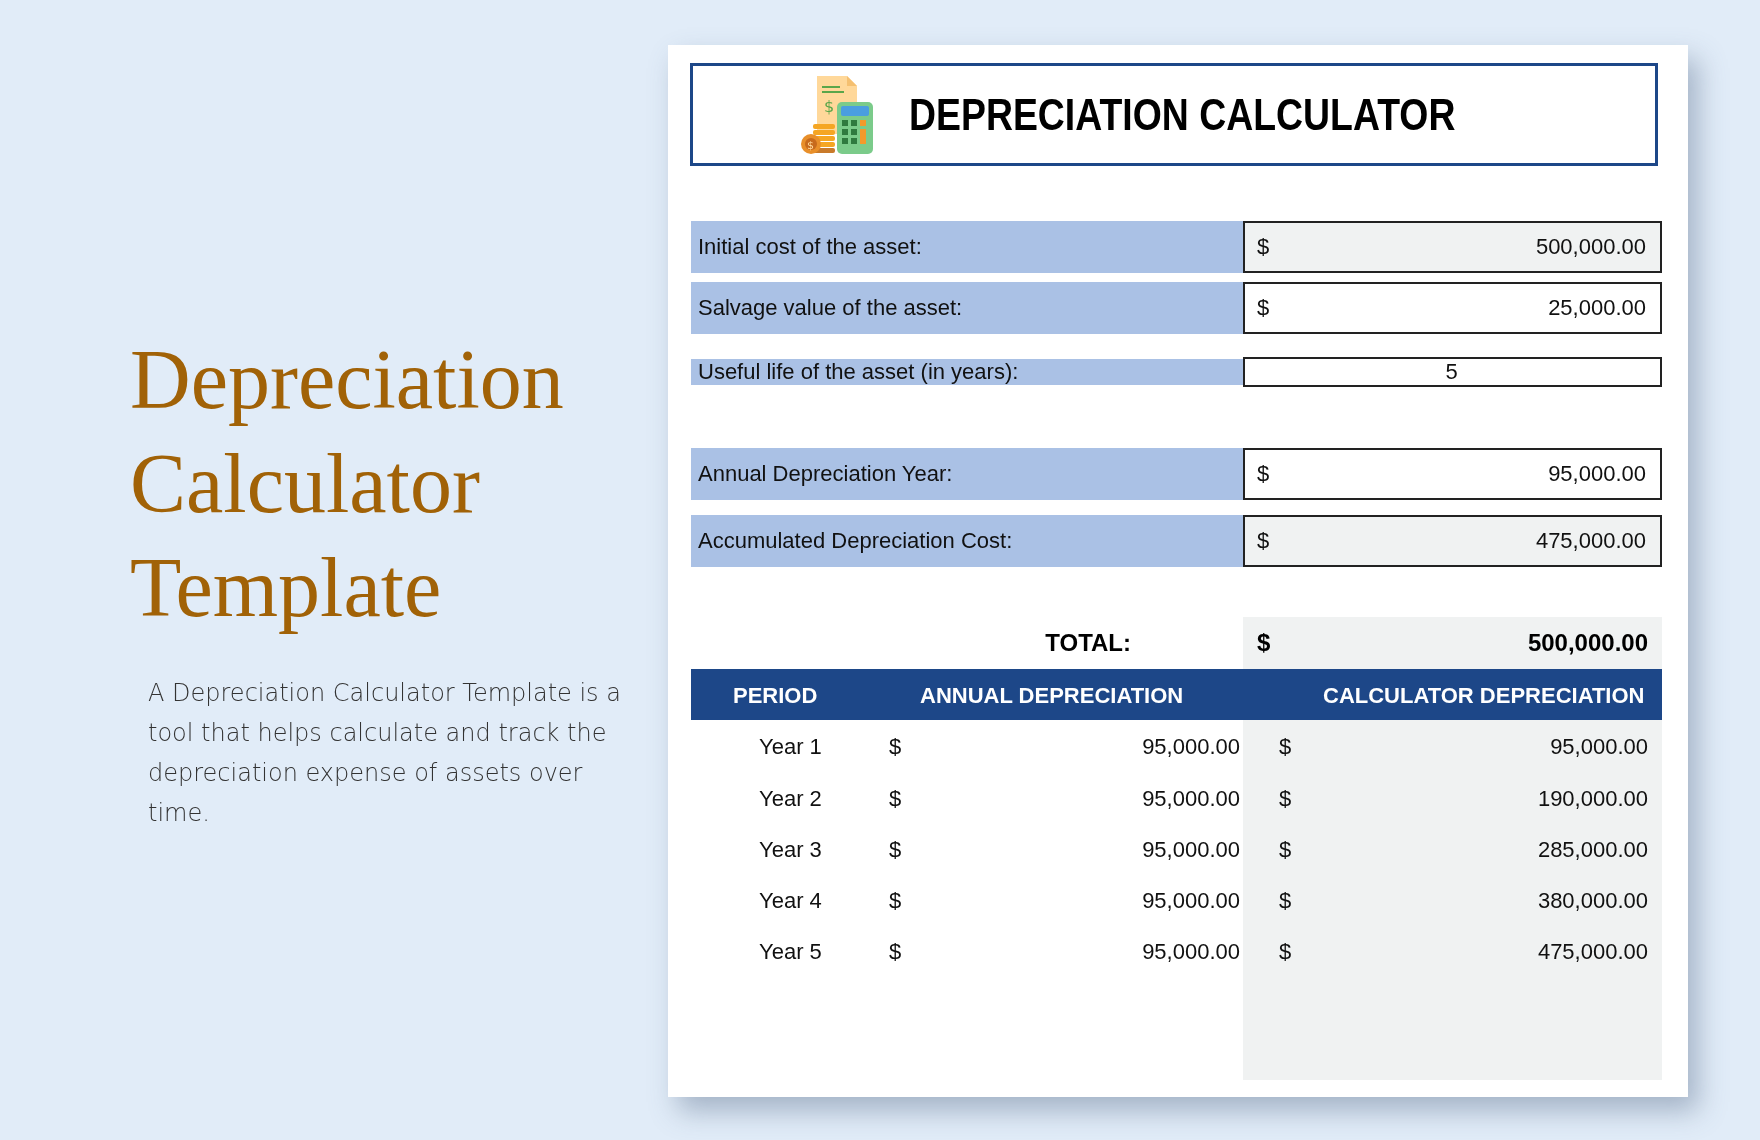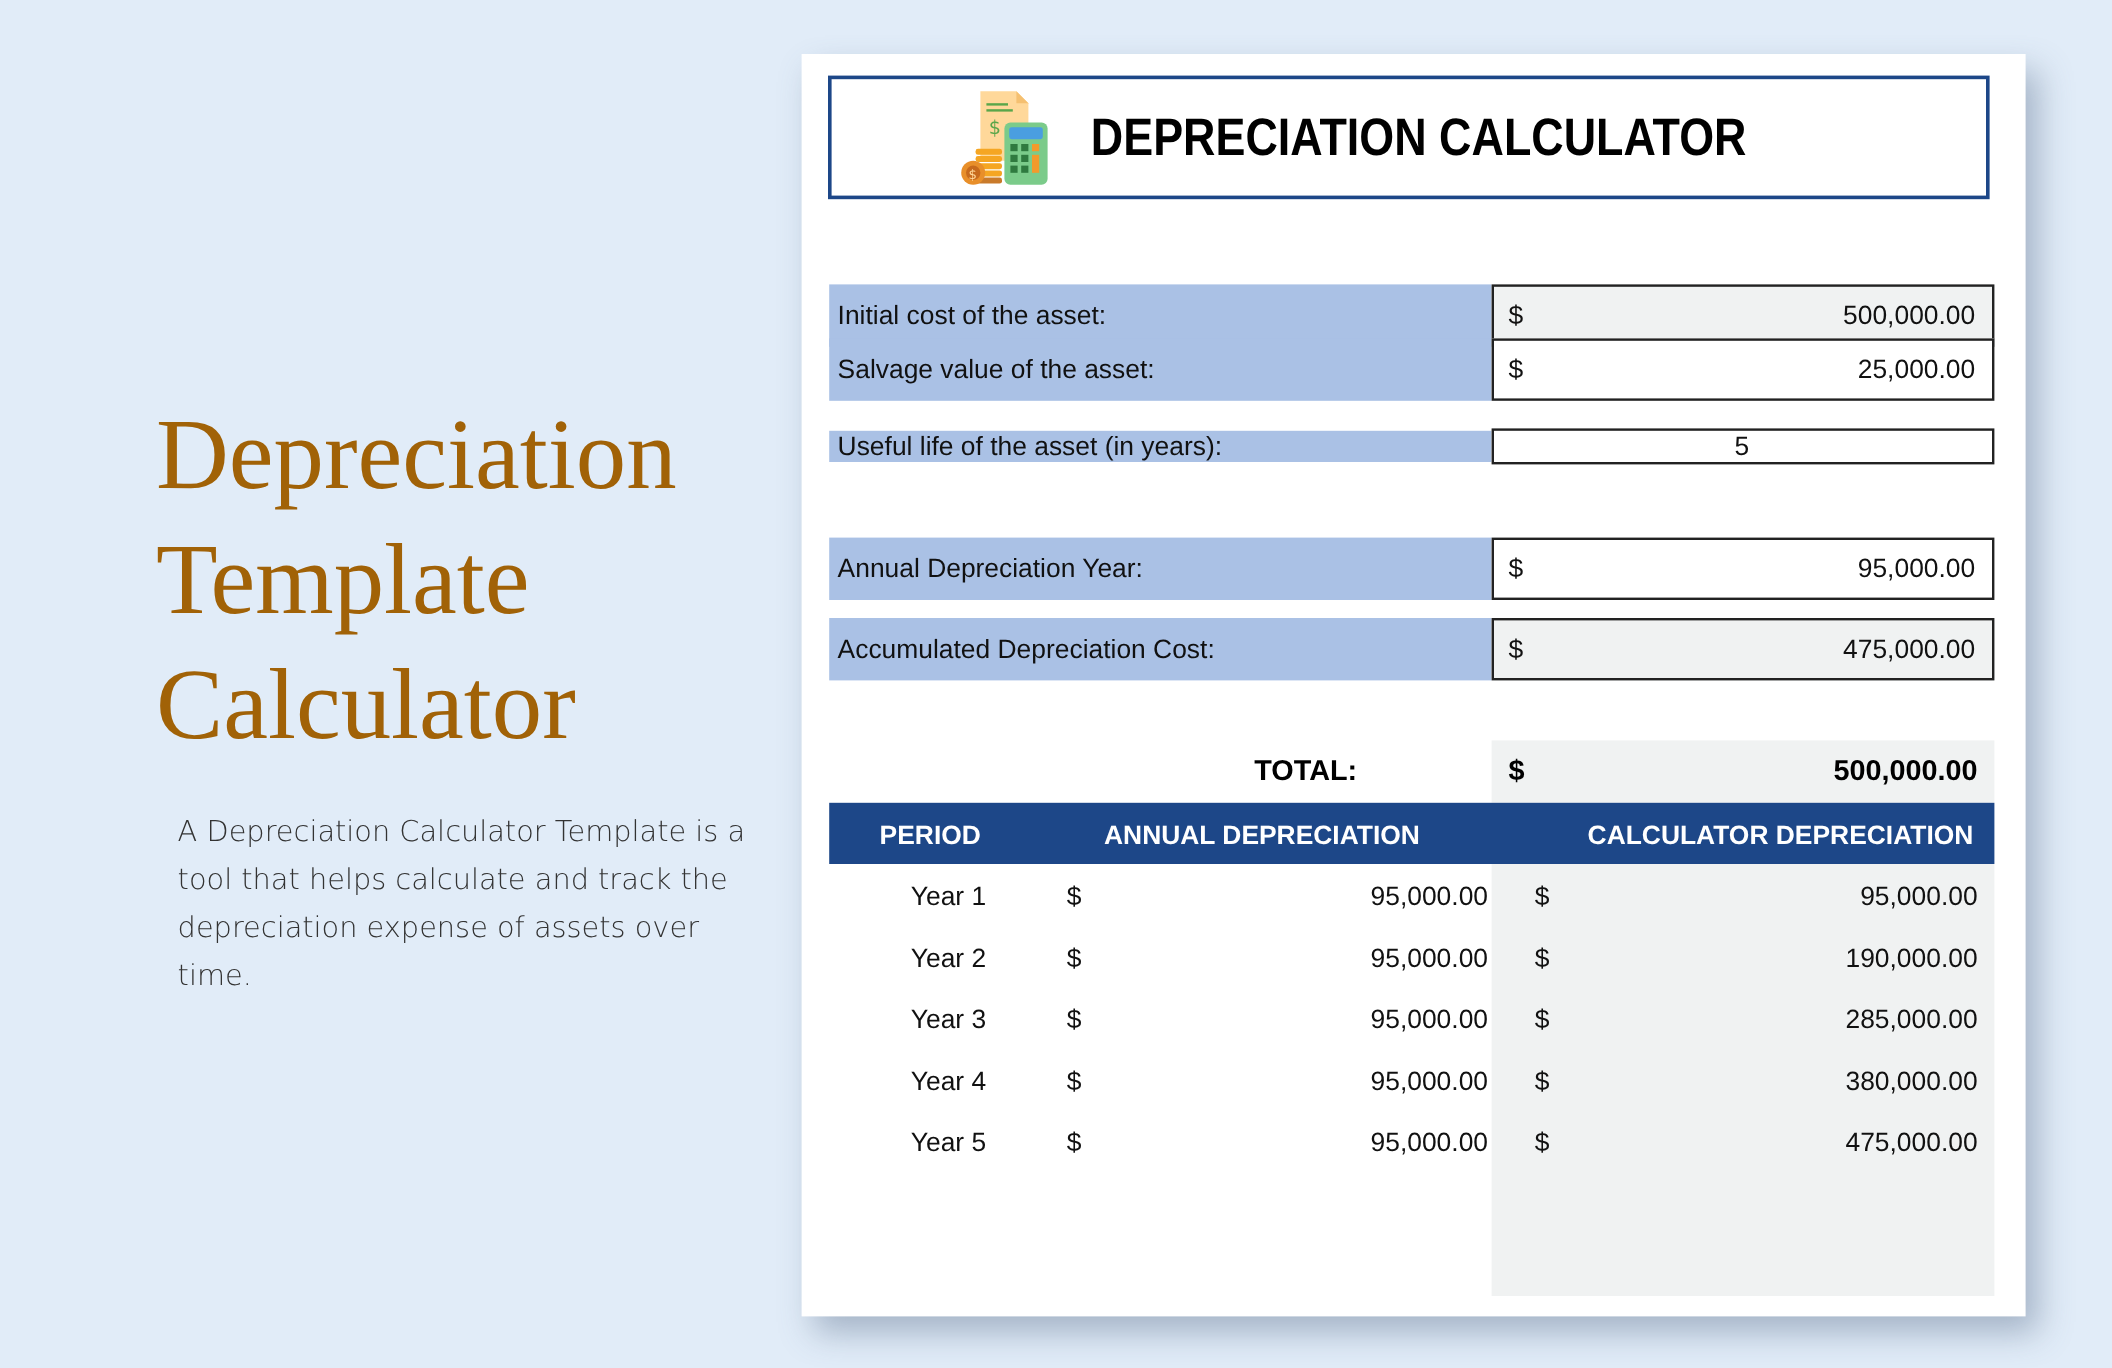--- a/index.html
+++ b/index.html
@@ -22,22 +22,22 @@
   .thead span{position:absolute;top:14px;}
   .graycol{position:absolute;left:575px;top:675px;width:419px;height:360px;background:#f0f2f2;}
   .trow{position:absolute;left:23px;width:971px;height:40px;font-size:22px;color:#111;}
   .trow span{position:absolute;top:8px;margin-left:18px;}
 </style>
 </head>
 <body>
 
 <h1 class="hero-title">
   <div>Depreciation</div>
+  <div>Calculator</div>
   <div>Template</div>
-  <div>Calculator</div>
 </h1>
 <p class="hero-desc">A Depreciation Calculator Template is a tool that helps calculate and track the depreciation expense of assets over time.</p>
 
 <div class="card">
   <div class="title-box">
     <svg class="title-icon" viewBox="0 0 82 82">
       <path d="M20 2 h30 l10 10 v48 h-40 z" fill="#ffd89a"></path>
       <path d="M50 2 l10 10 h-10 z" fill="#f5c071"></path>
       <rect x="25" y="12" width="18" height="2" fill="#5aa64a"></rect>
       <rect x="25" y="17" width="22" height="2" fill="#5aa64a"></rect>
@@ -61,21 +61,21 @@
           <rect x="16" y="68" width="22" height="5" rx="2"></rect>
         <rect x="16" y="74" width="22" height="5" rx="2" fill="#c97a2a"></rect>
       </g>
       <circle cx="14" cy="70" r="10" fill="#e88f2a"></circle>
       <circle cx="14" cy="70" r="6" fill="#c76a1c"></circle>
       <text x="10" y="75" font-size="11" fill="#ffd89a" font-family="DejaVu Sans, sans-serif">$</text>
     </svg>
     <span class="title-text">DEPRECIATION CALCULATOR</span>
   </div>
 
-  <div class="row" style="top:192px;">
+  <div class="row" style="top:176px;">
     <div class="lbl">Initial cost of the asset:</div>
     <div class="val gray">
       <span>$</span>
       <span>500,000.00</span>
     </div>
   </div>
   <div class="row" style="top:237px;">
     <div class="lbl">Salvage value of the asset:</div>
     <div class="val">
       <span>$</span>

